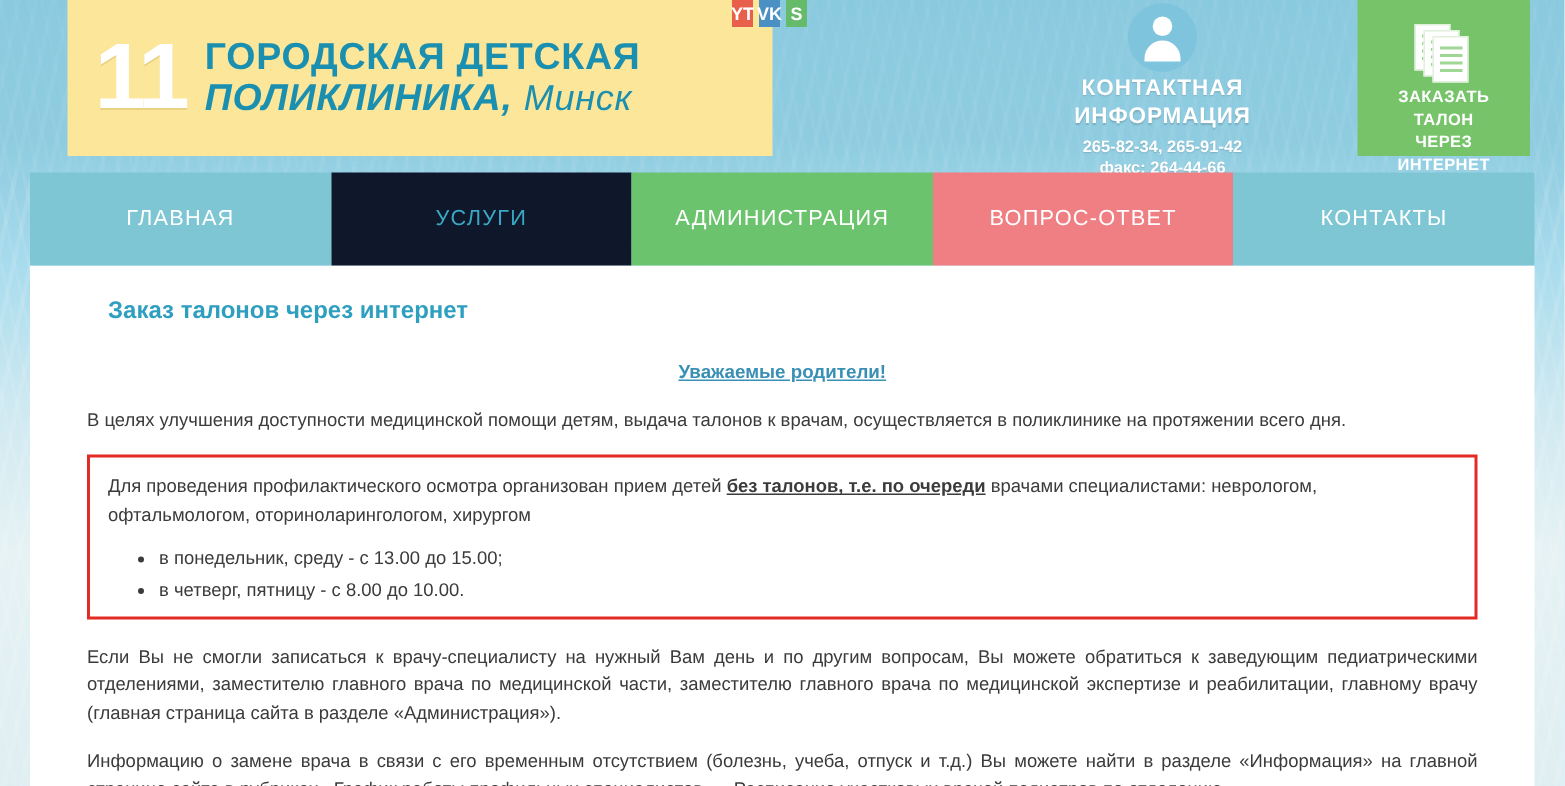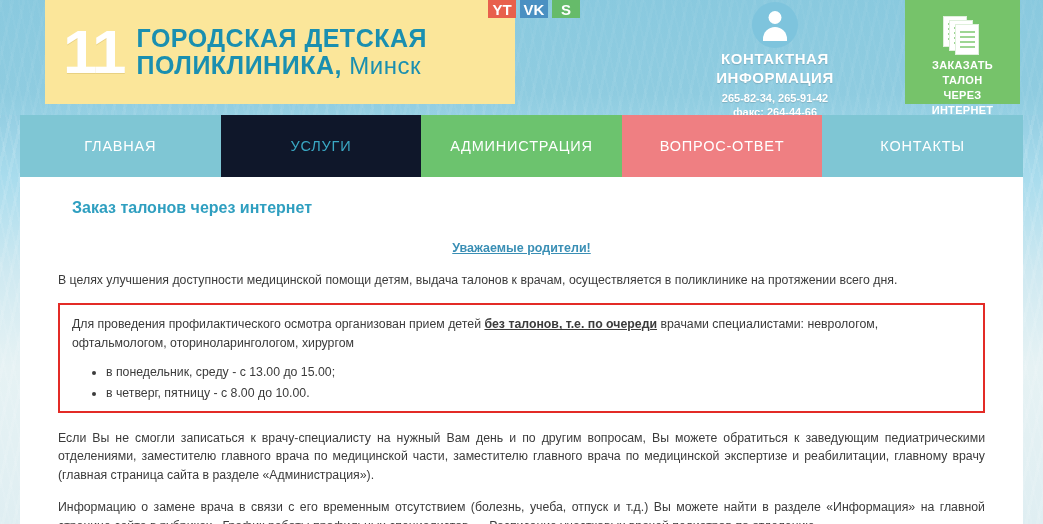--- a/index.html
+++ b/index.html
@@ -73,42 +73,43 @@
     font-size: 25px;
     font-weight: bold;
     letter-spacing: 0.5px;
     white-space: nowrap;
   }
   .logo-line2 {
     font-size: 25px;
     font-weight: bold;
     letter-spacing: 0.5px;
     white-space: nowrap;
+    font-style: italic;
   }
   .logo-city {
     font-weight: normal;
     font-size: 24px;
   }
 
   
   .social {
     position: absolute;
     left: 488px;
     top: 0;
     display: flex;
     gap: 4px;
   }
   .soc {
-    width: 28px;
+    width: 14px;
     height: 18px;
     display: flex;
     align-items: center;
     justify-content: center;
     color: #fff;
-    font-size: 15px;
+    font-size: 12px;
     font-weight: bold;
   }
   .soc.red { background: #e8604c; }
   .soc.blue { background: #4a90c2; }
   .soc.green { background: #66bb6a; }
 
   
   .contact {
     position: absolute;
     left: 640px;

